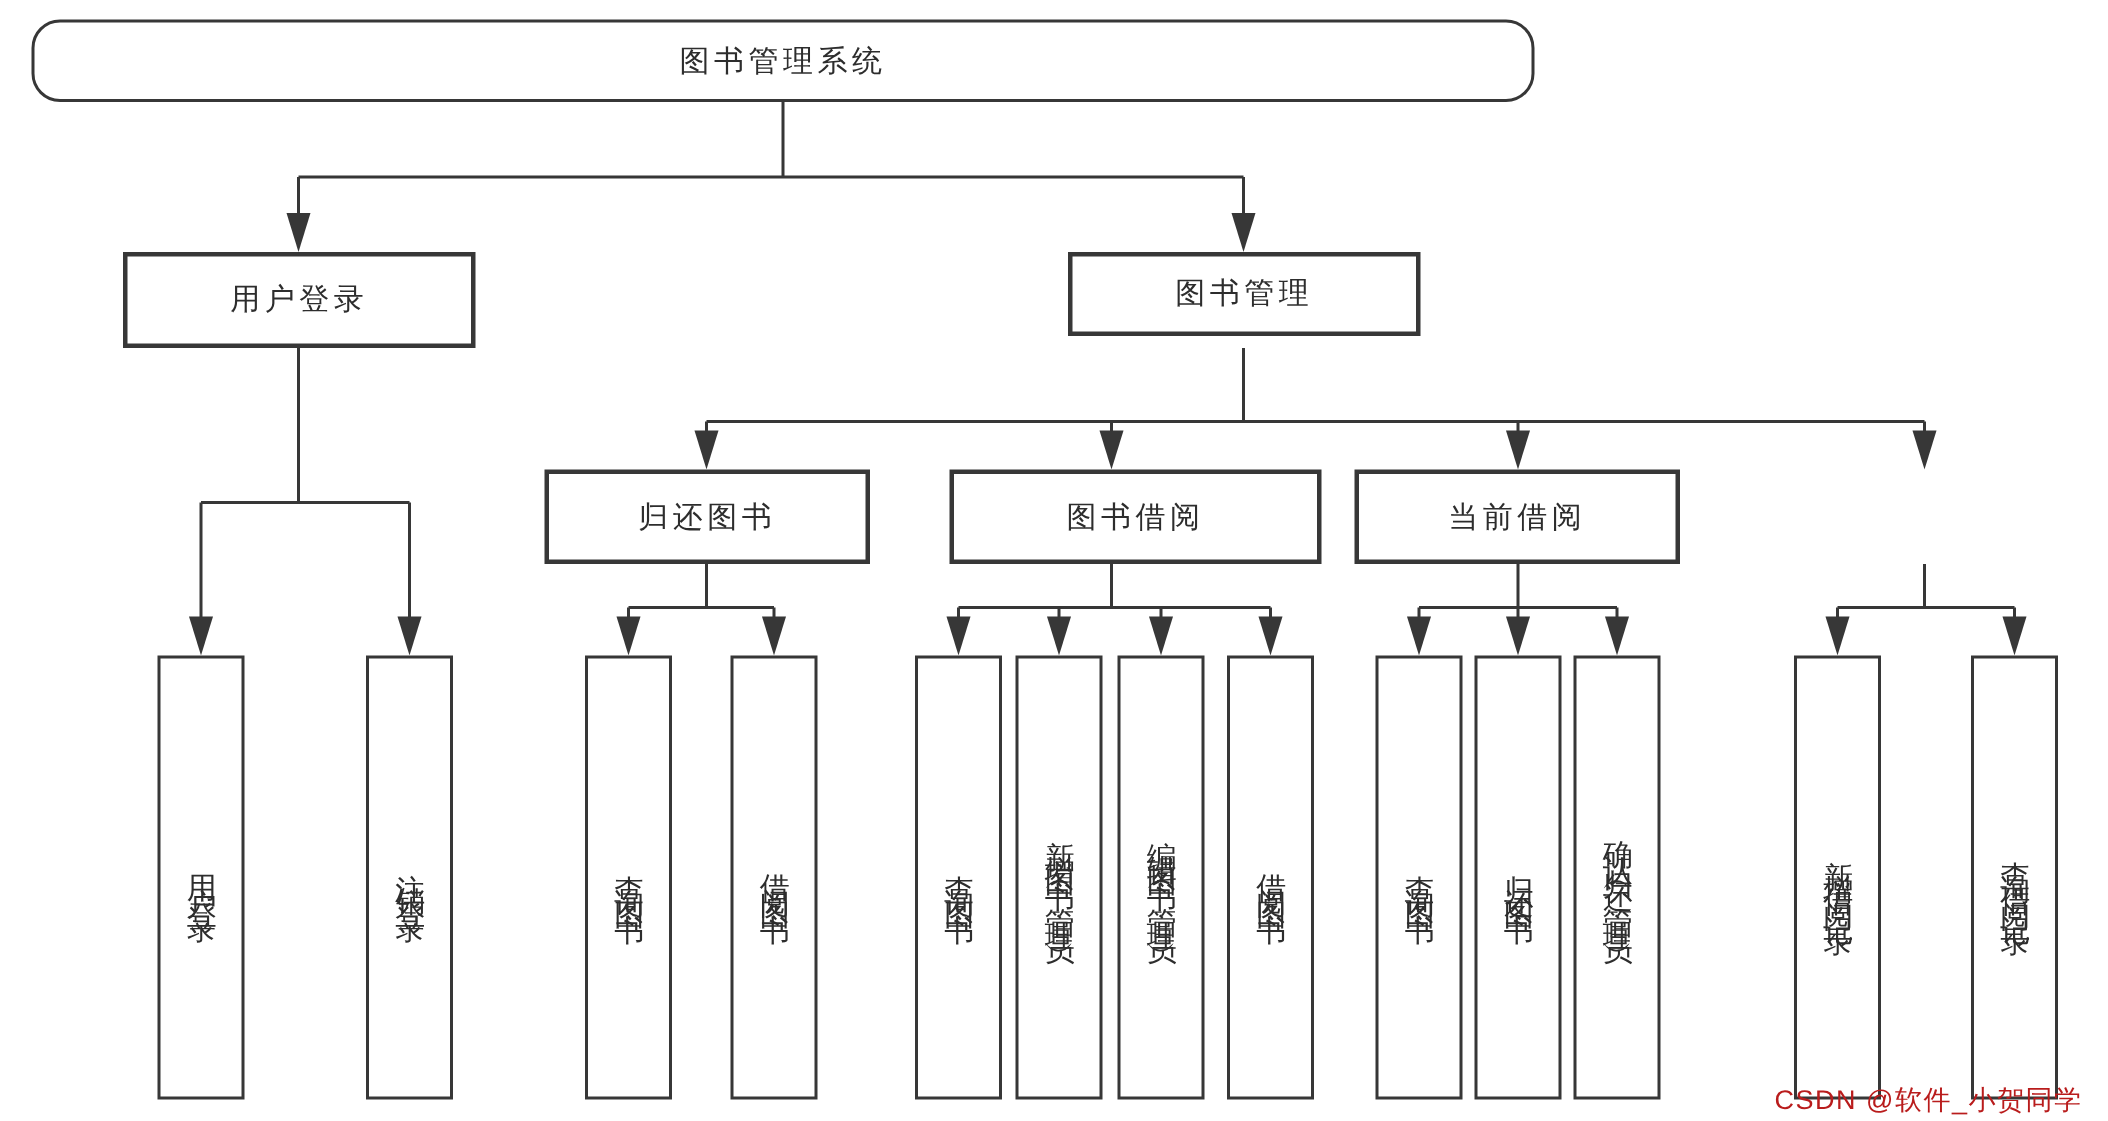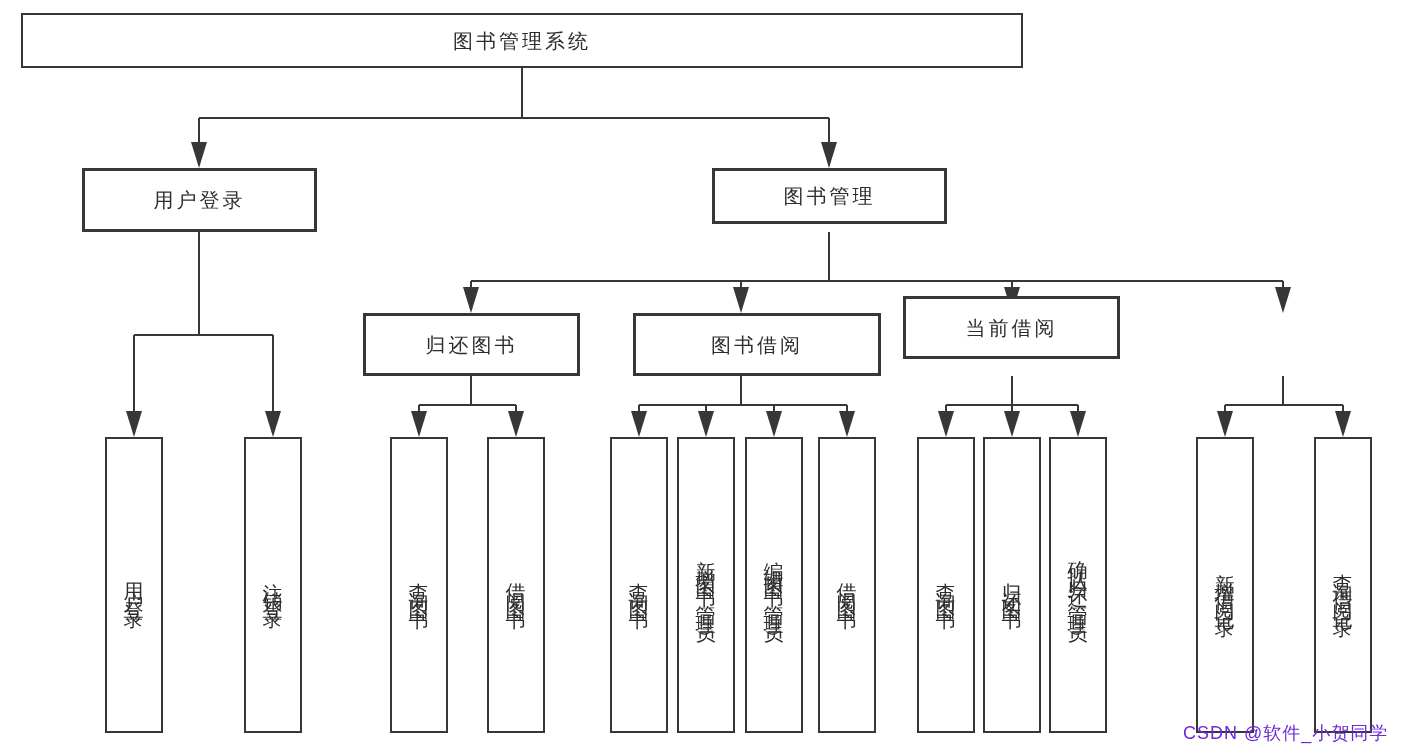--- a/index.html
+++ b/index.html
@@ -37,21 +37,21 @@
     writing-mode: vertical-rl;
     text-orientation: mixed;
     font-size: 20px;
     letter-spacing: 9px;
   }
   #watermark {
     position: absolute;
     left: 1183px;
     top: 721px;
     font-size: 18px;
-    color: #6d28d9;
+    color: #b91c1c;
     letter-spacing: 1px;
     white-space: nowrap;
     z-index: 5;
   }
 </style>
 </head>
 <body>
 
 <div id="stage">
 
@@ -88,28 +88,28 @@
       <polygon points="766,411 782,411 774,437"></polygon>
       <polygon points="839,411 855,411 847,437"></polygon>
       <polygon points="938,411 954,411 946,437"></polygon>
       <polygon points="1004,411 1020,411 1012,437"></polygon>
       <polygon points="1070,411 1086,411 1078,437"></polygon>
       <polygon points="1217,411 1233,411 1225,437"></polygon>
       <polygon points="1335,411 1351,411 1343,437"></polygon>
     </g>
   </svg>
 
-  <div class="box root" style="left:21px; top:13px; width:1002px; height:55px;">图书管理系统</div>
+  <div class="box root" style="left:21px; top:13px; width:1002px; height:55px;border-radius:19px;">图书管理系统</div>
 
   <div class="box" style="left:82px; top:168px; width:235px; height:64px;">用户登录</div>
   <div class="box" style="left:712px; top:168px; width:235px; height:56px;">图书管理</div>
 
   <div class="box" style="left:363px; top:313px; width:217px; height:63px;">归还图书</div>
   <div class="box" style="left:633px; top:313px; width:248px; height:63px;">图书借阅</div>
-  <div class="box" style="left:903px; top:296px; width:217px; height:63px;">当前借阅</div>
+  <div class="box" style="left:903px; top:313px; width:217px; height:63px;">当前借阅</div>
 
   <div class="box leaf" style="left:105px; top:437px; width:58px; height:296px;">用户登录</div>
   <div class="box leaf" style="left:244px; top:437px; width:58px; height:296px;">注销登录</div>
 
   <div class="box leaf" style="left:390px; top:437px; width:58px; height:296px;">查询图书</div>
   <div class="box leaf" style="left:487px; top:437px; width:58px; height:296px;">借阅图书</div>
 
   <div class="box leaf" style="left:610px; top:437px; width:58px; height:296px;">查询图书</div>
   <div class="box leaf" style="left:677px; top:437px; width:58px; height:296px;">新增图书（管理员）</div>
   <div class="box leaf" style="left:745px; top:437px; width:58px; height:296px;">编辑图书（管理员）</div>

